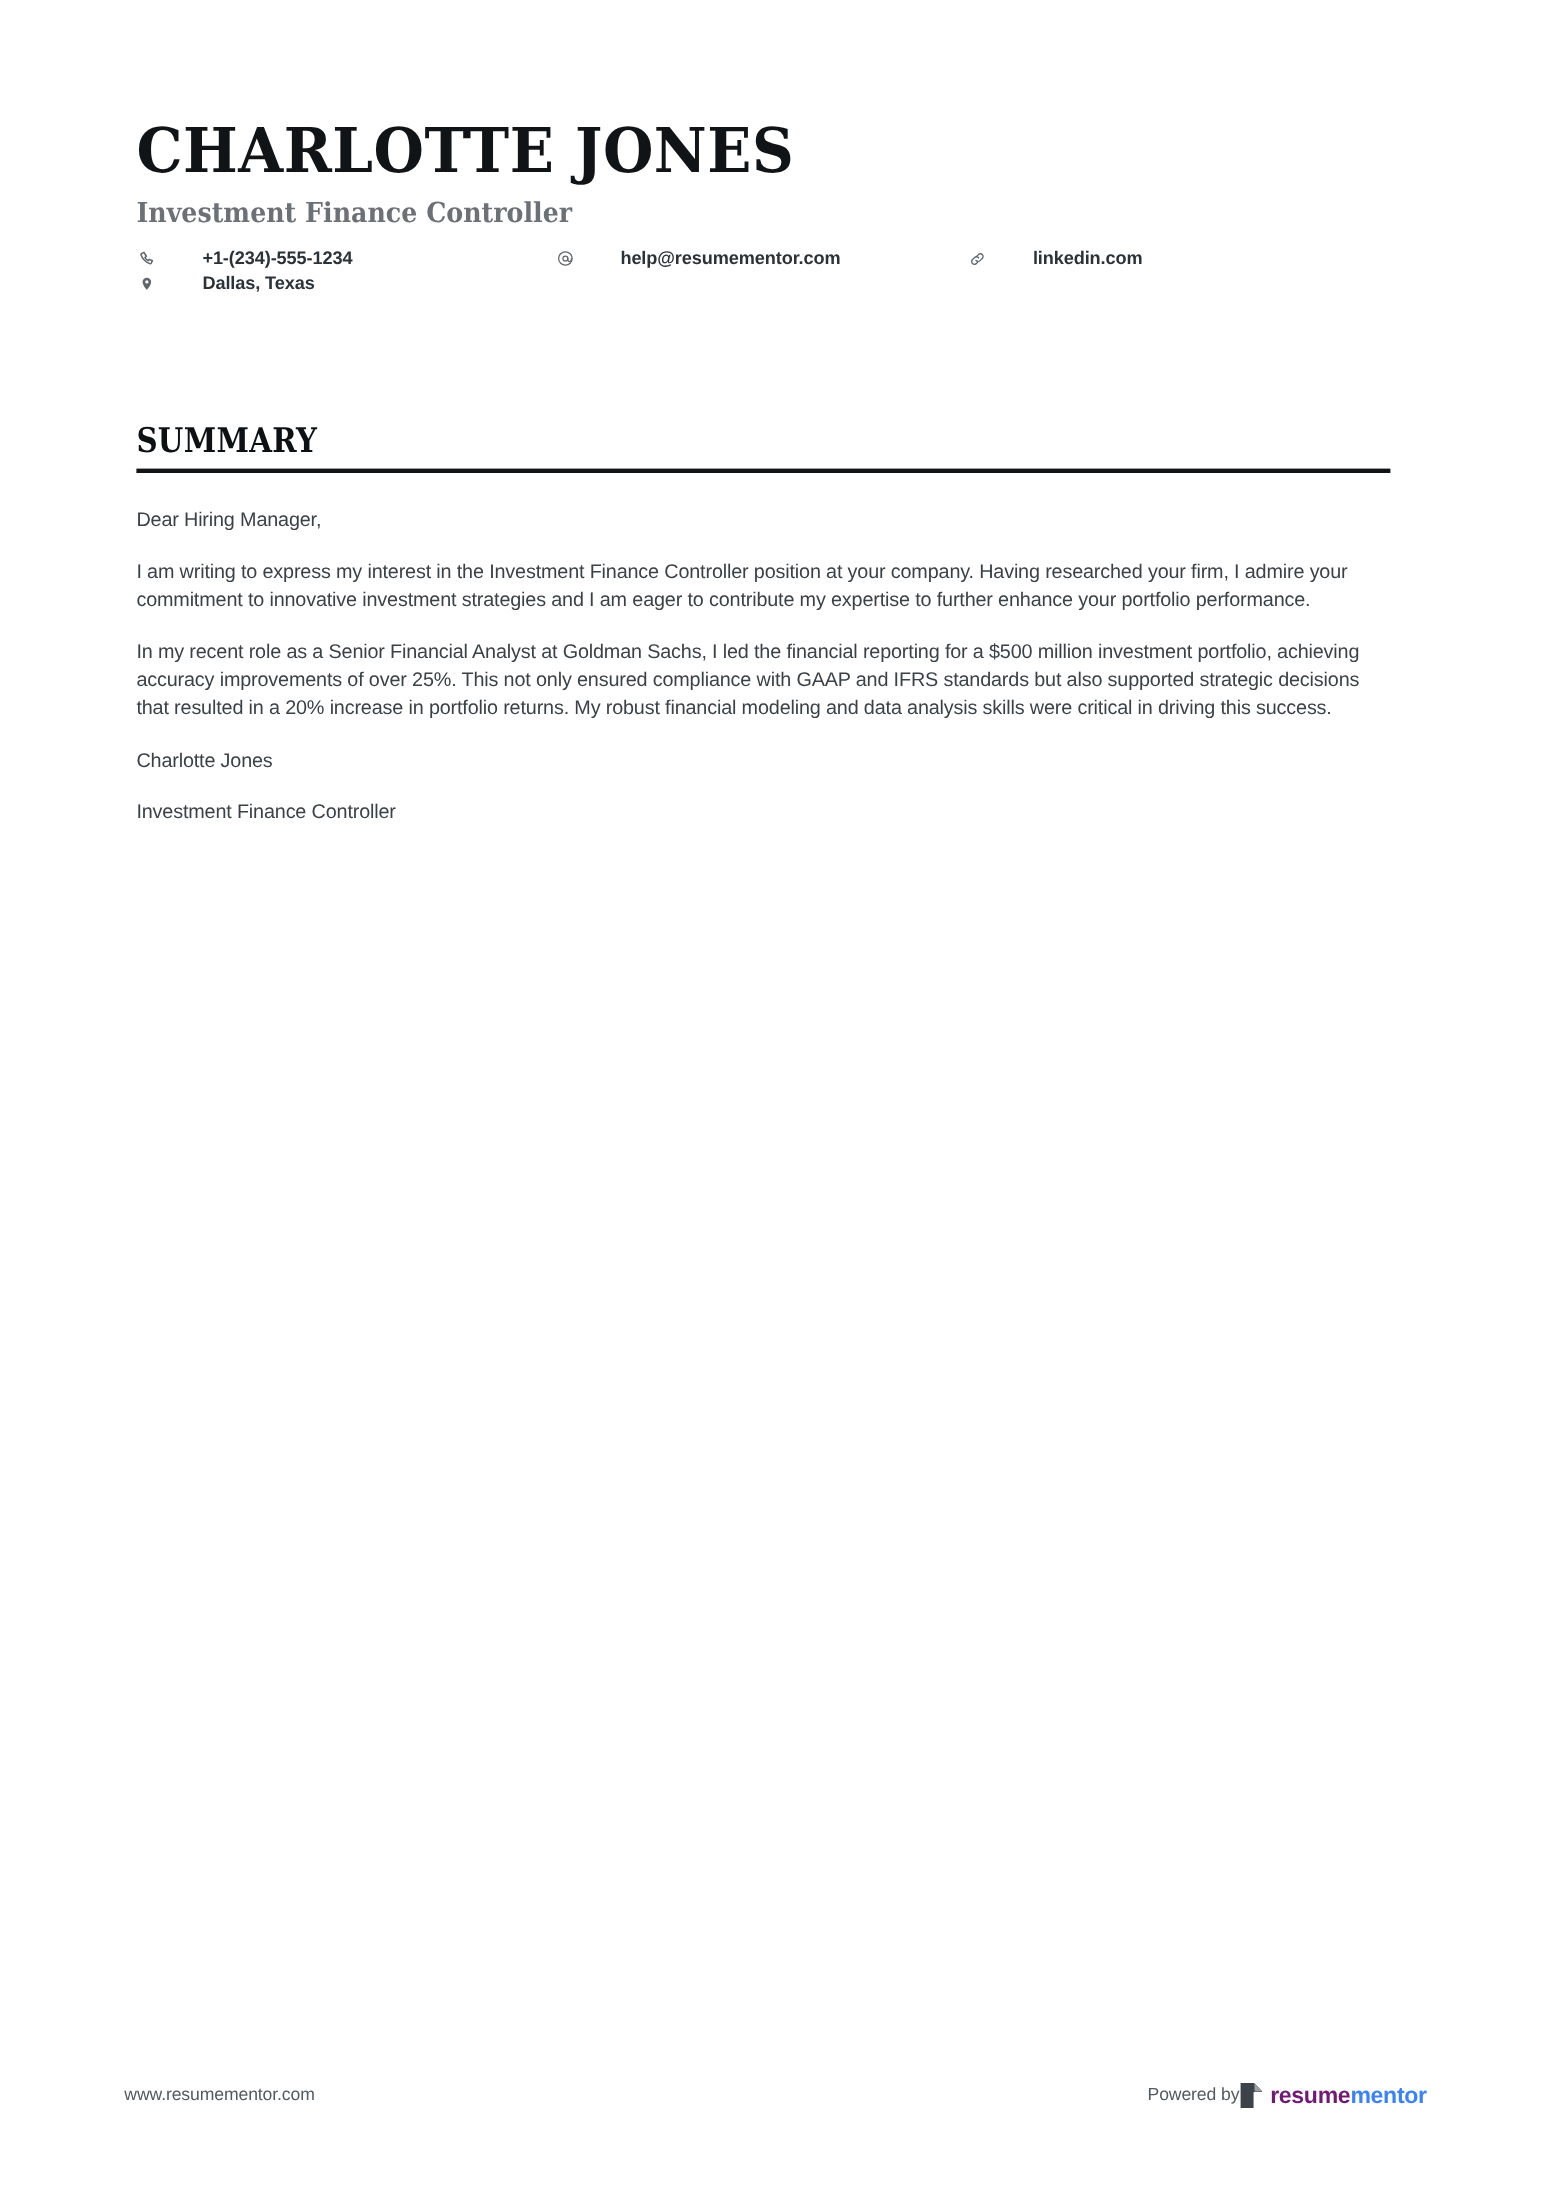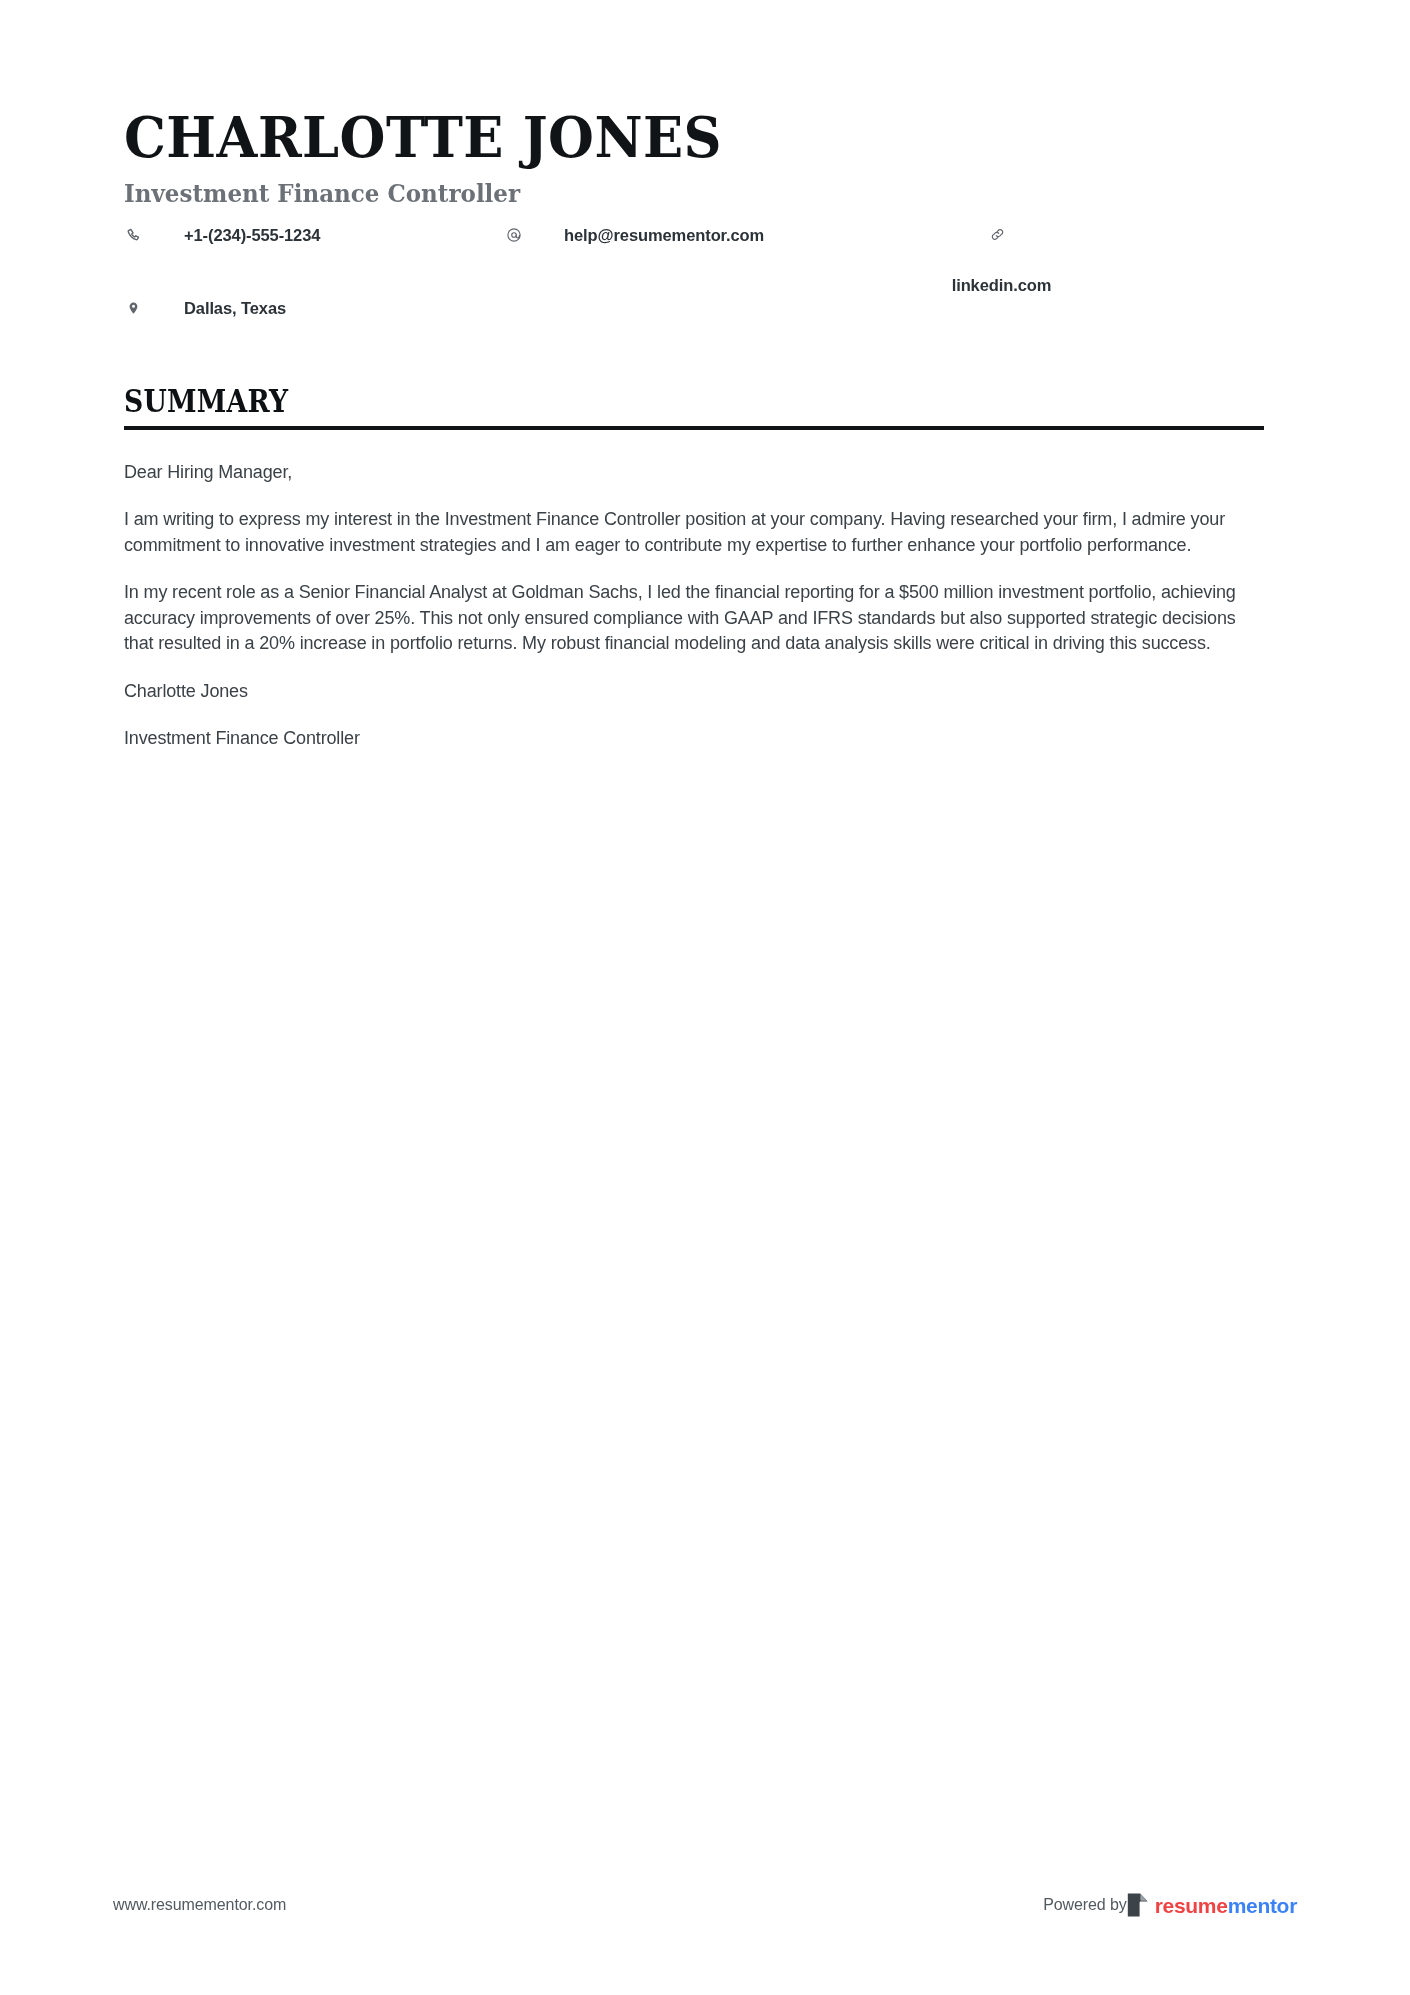--- a/index.html
+++ b/index.html
@@ -68,21 +68,21 @@
     align-items: center;
     font-size: 16.5px;
     font-weight: 700;
     color: #2c3338;
     white-space: nowrap;
     letter-spacing: -0.1px;
     gap: 33px;
   }
   .c-col-1 { width: 380px; }
   .c-col-2 { width: 375px; }
-  .c-col-3 { width: 245px; flex-direction: column; }
+  .c-col-3 { width: 245px; }
 
   .c-icon {
     width: 19px;
     height: 17px;
     margin-right: 8px;
     display: inline-flex;
     align-items: center;
     justify-content: center;
     flex: 0 0 auto;
     color: #60666b;
@@ -162,21 +162,21 @@
     height: 24px;
     margin-right: 7px;
     display: block;
   }
   .brand-text {
     font-size: 21px;
     font-weight: 700;
     letter-spacing: -0.3px;
     line-height: 1;
   }
-  .brand-strong { color: #ef4444; text-align: right; }
+  .brand-strong { color: #701a75; text-align: right; }
   .brand-light { color: #3b82f6; font-weight: 700; }
 </style>
 </head>
 <body>
 
 <div class="page">
 
   <div class="header">
     <h1 class="name">CHARLOTTE JONES</h1>
     <div class="job-title">Investment Finance Controller</div>

